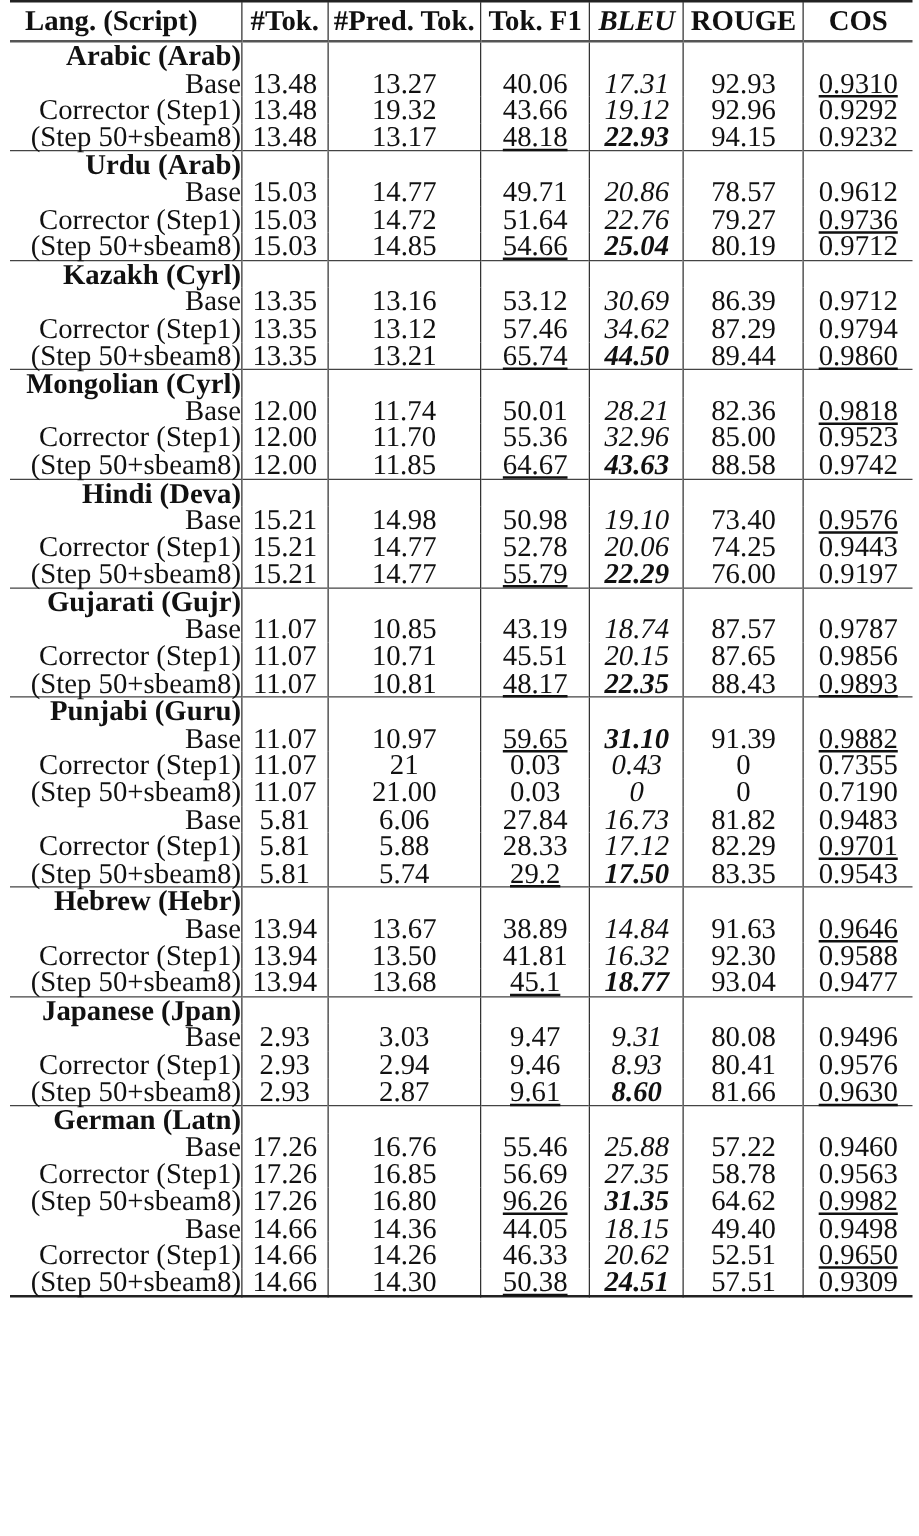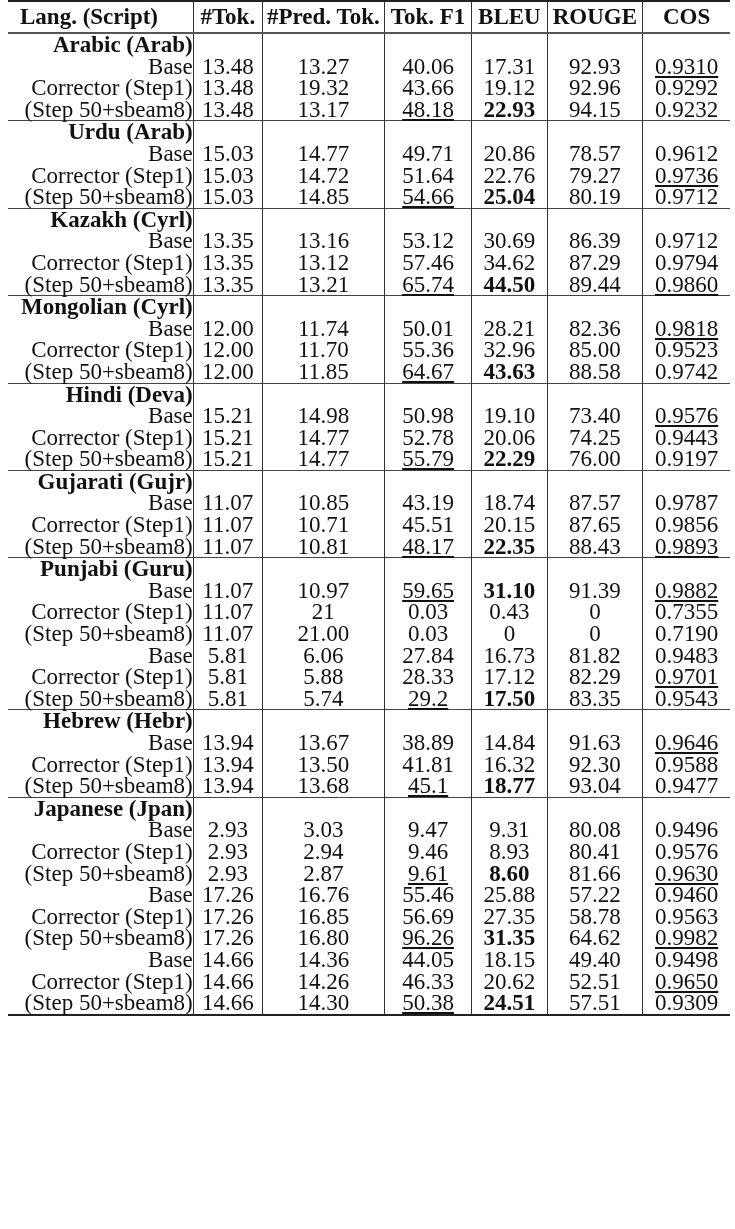--- a/index.html
+++ b/index.html
@@ -4,21 +4,21 @@
 <style>
   html, body { margin: 0; padding: 0; background: #ffffff; }
   body { width: 735px; height: 1229px; position: relative; overflow: hidden;
          font-family: "Liberation Serif", "DejaVu Serif", serif; color: #111; }
   #tbl { position: absolute; left: 8px; top: 0; width: 722px; border-collapse: collapse; font-size: 23px; }
   #tbl td, #tbl th { padding: 0; line-height: 21.6px; height: 21.6px; white-space: nowrap; }
   #tbl th { font-weight: bold; height: 30px; line-height: 30px; text-align: center; }
   #tbl th.c0 { text-align: left; padding-left: 4px; }
   .c0 { width: 173px; text-align: right; padding-left: 12px !important; }
   .c1 { width: 71px; } .c2 { width: 123px; } .c3 { width: 89px; }
-  .c4 { width: 77px; } .c5 { width: 97px; margin-left: 44px; } .c6 { width: 92px; }
+  .c4 { width: 77px; font-style: italic; } .c5 { width: 97px; margin-left: 44px; } .c6 { width: 92px; }
   .num { text-align: center; }
   .vl { border-left: 1px solid #333; }
   .top-rule { border-top: 2px solid #222; }
   .hdr-rule th { border-bottom: 2px solid #555; }
   tr.grp-start td { border-top: 1.5px solid #444; padding-top: 3px; }
   tr.grp-start td.c0 { font-weight: bold; }
   tr.first td { border-top: none; }
   tr.last td { padding-bottom: 3px; }
   .bottom-rule { border-bottom: 2px solid #222; }
   .u { text-decoration: underline; text-underline-offset: 2px; }
@@ -384,20 +384,29 @@
       </tr>
       <tr class="last">
         <td class="c0">(Step 50+sbeam8)</td>
         <td class="c1 vl num"><span>2.93</span></td>
         <td class="c2 vl num"><span>2.87</span></td>
         <td class="c3 vl num"><span class="u">9.61</span></td>
         <td class="c4 vl num"><span class="b">8.60</span></td>
         <td class="c5 vl num"><span>81.66</span></td>
         <td class="c6 vl num"><span class="u">0.9630</span></td>
       </tr>
+      <tr class="grp-start">
+        <td class="c0">German (Latn)</td>
+        <td class="c1 vl"></td>
+        <td class="c2 vl"></td>
+        <td class="c3 vl"></td>
+        <td class="c4 vl"></td>
+        <td class="c5 vl"></td>
+        <td class="c6 vl"></td>
+      </tr>
       <tr class="">
         <td class="c0">Base</td>
         <td class="c1 vl num"><span>17.26</span></td>
         <td class="c2 vl num"><span>16.76</span></td>
         <td class="c3 vl num"><span>55.46</span></td>
         <td class="c4 vl num"><span>25.88</span></td>
         <td class="c5 vl num"><span>57.22</span></td>
         <td class="c6 vl num"><span>0.9460</span></td>
       </tr>
       <tr class="">

